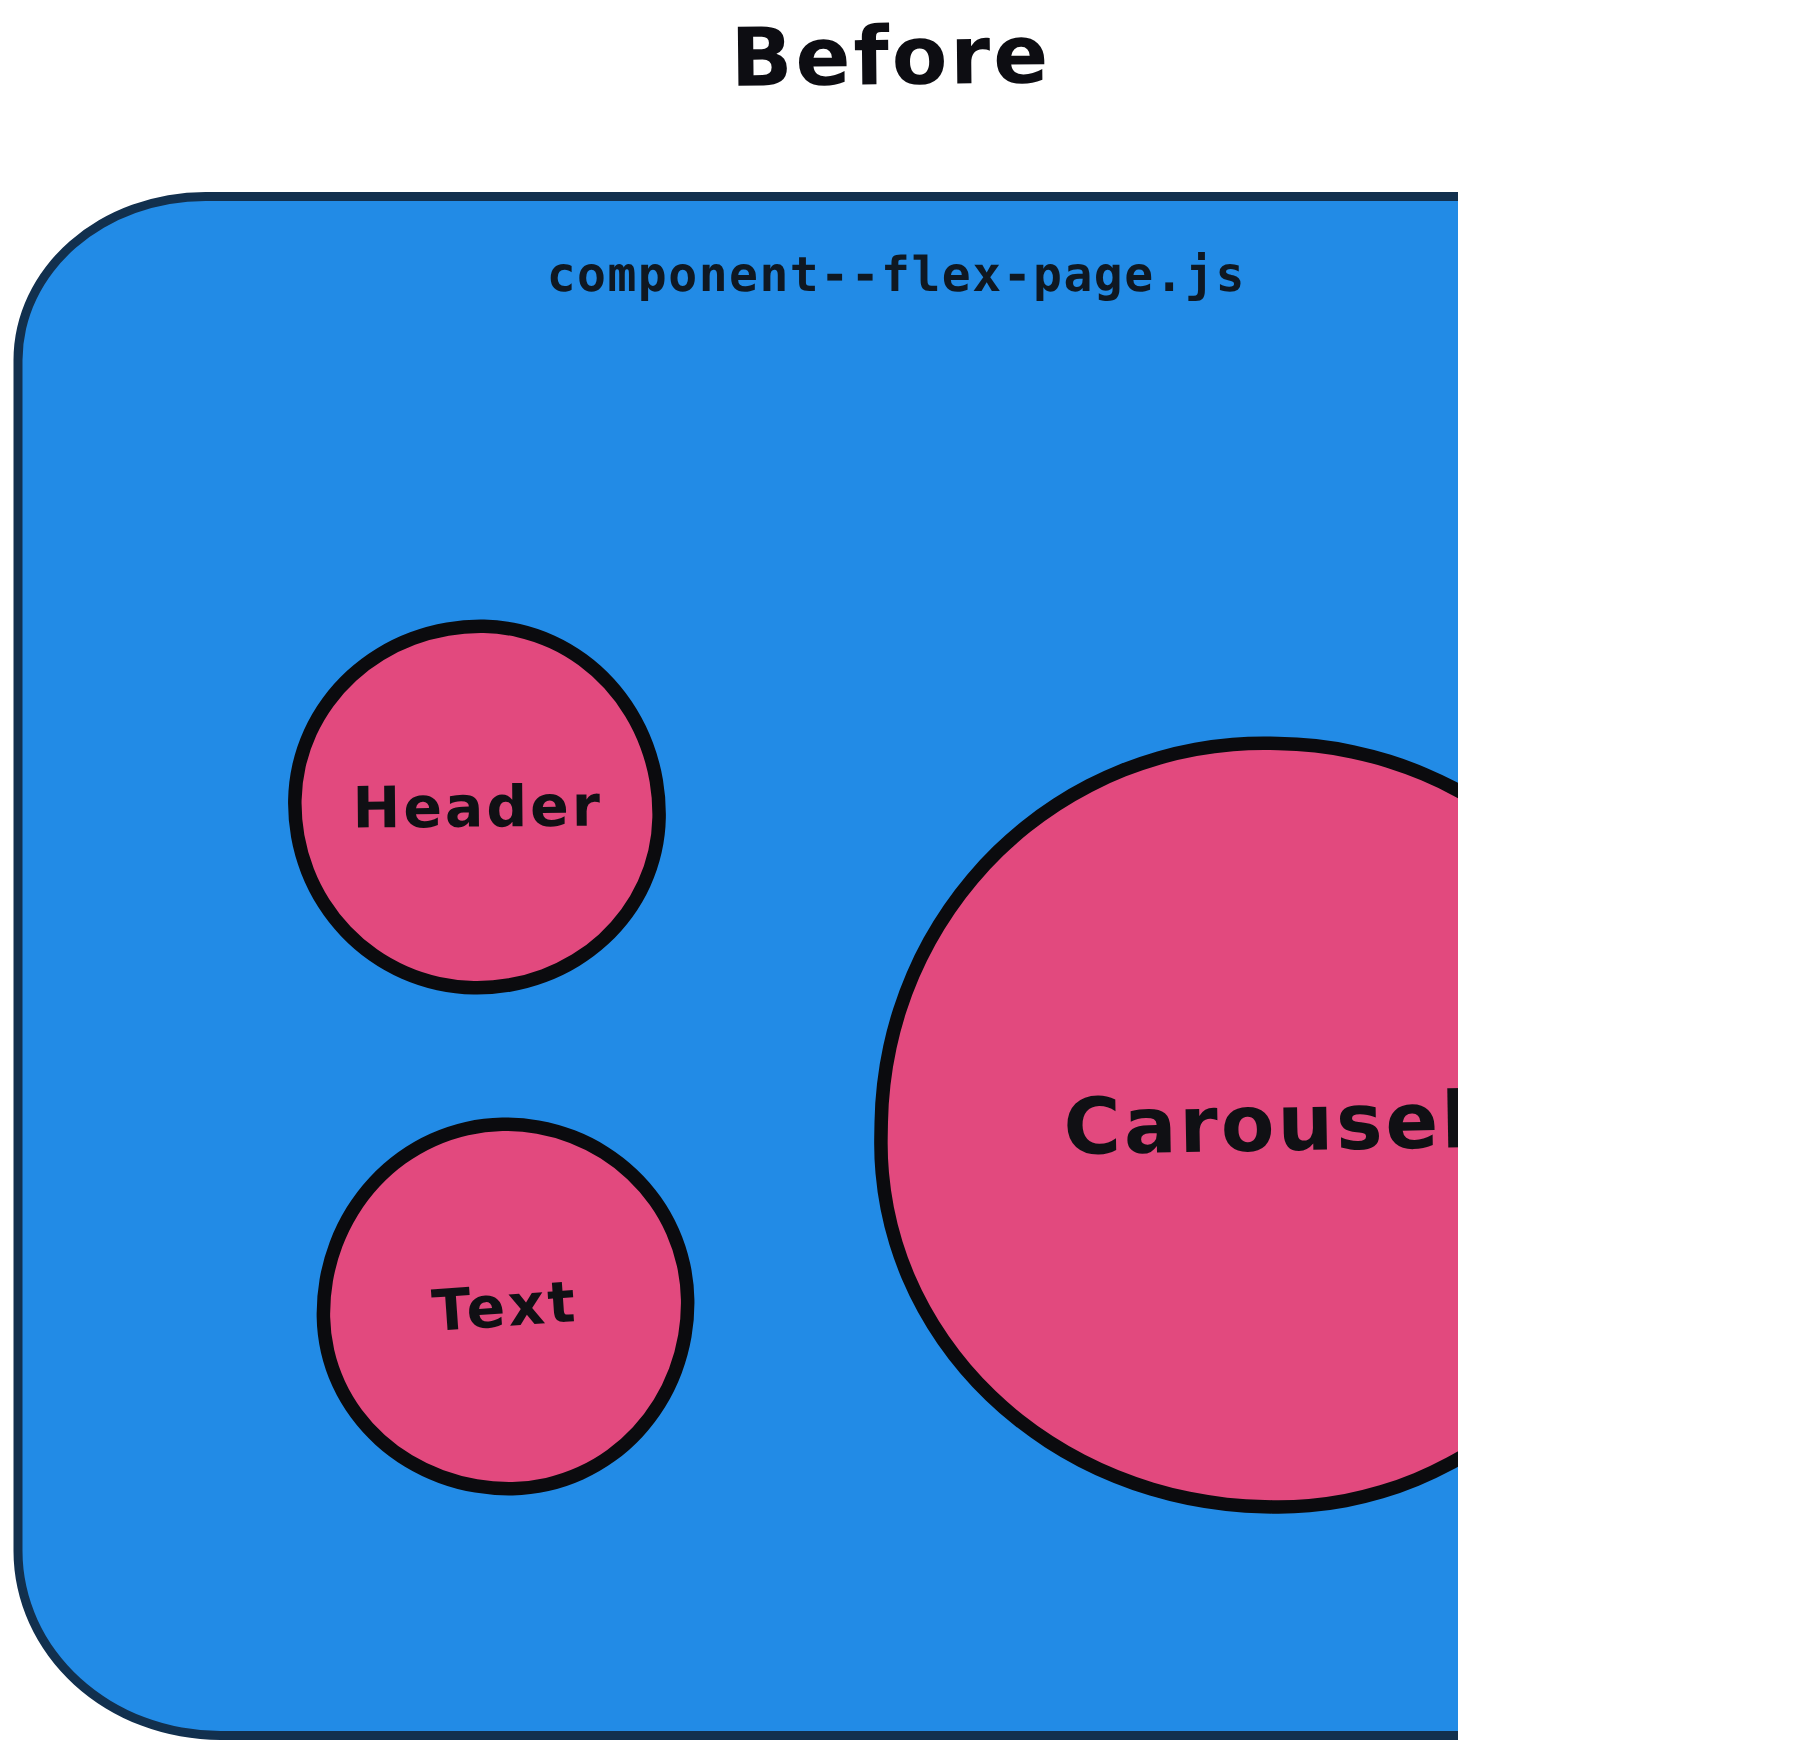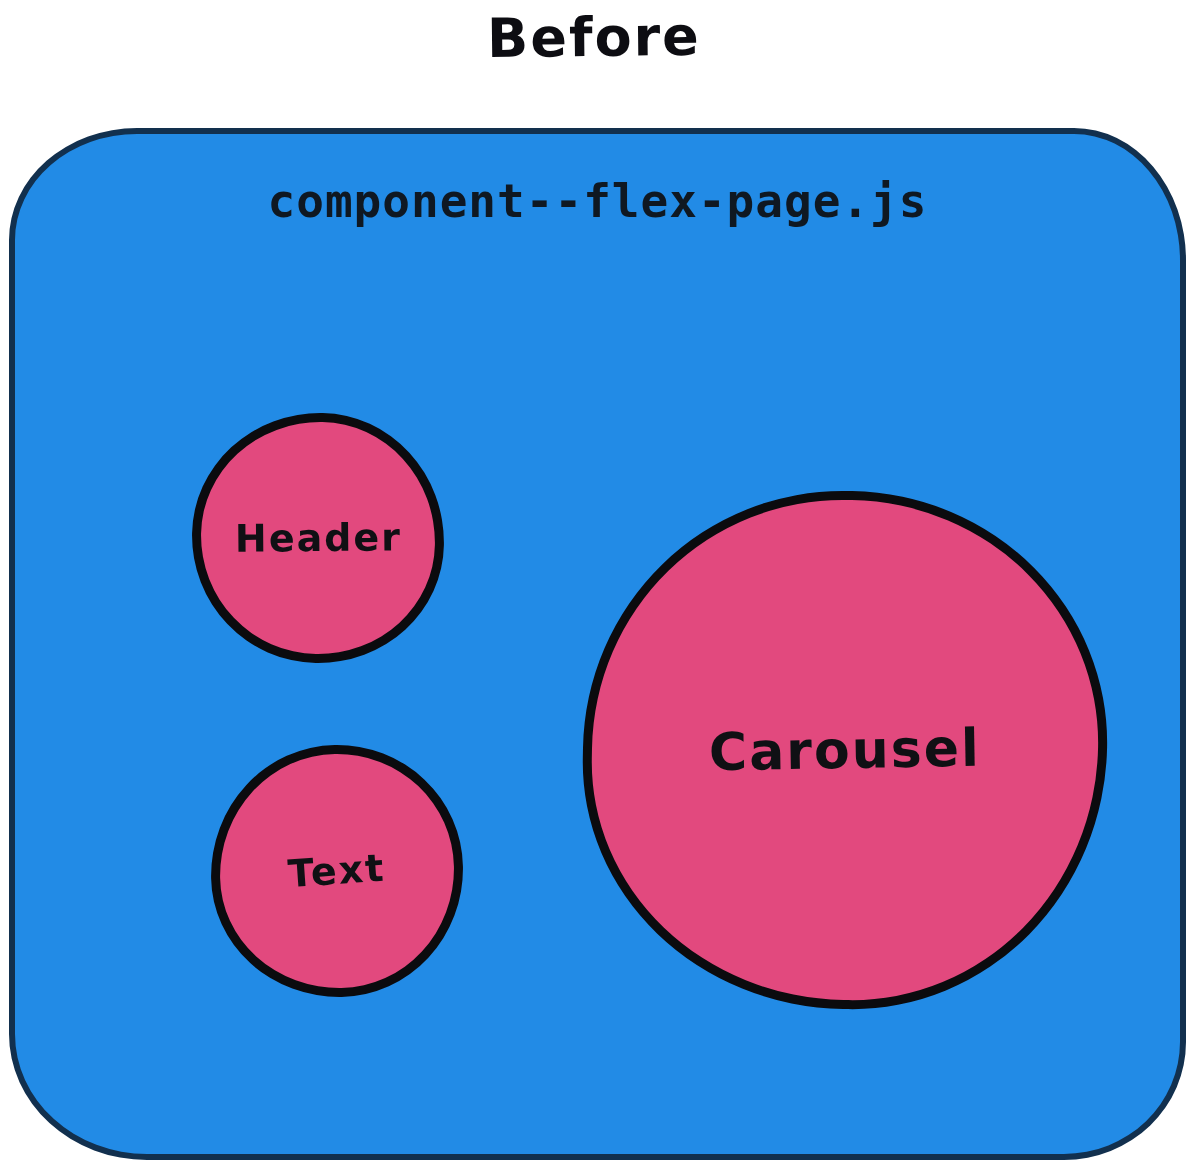--- a/index.html
+++ b/index.html
@@ -2,21 +2,21 @@
 <html><head>
 <meta charset="utf-8">
 <style>
   html, body {
     margin: 0;
     padding: 0;
     background: #ffffff;
   }
   .canvas {
     position: relative;
-    width: 1200px;
+    width: 972px;
     height: 1168px;
     background: #ffffff;
     overflow: hidden;
     font-family: "DejaVu Sans", sans-serif;
   }
 
   
   .diagram-title {
     position: absolute;
     top: 6px;
@@ -43,25 +43,24 @@
     border-radius: 128px 112px 122px 138px / 112px 132px 118px 126px;
   }
 
   .container-filename {
     position: absolute;
     top: 30px;
     left: 0;
     width: 100%;
     text-align: center;
     font-family: "DejaVu Sans Mono", monospace;
-    font-size: 46px;
+    font-size: 32px;
     font-weight: bold;
     color: #0f1822;
     letter-spacing: 1px;
-    margin-top: 10px;
   }
 
   
   .node-circle {
     position: absolute;
     box-sizing: border-box;
     background: #E2497E;
     border: 9px solid #0b0b0e;
     display: flex;
     align-items: center;

